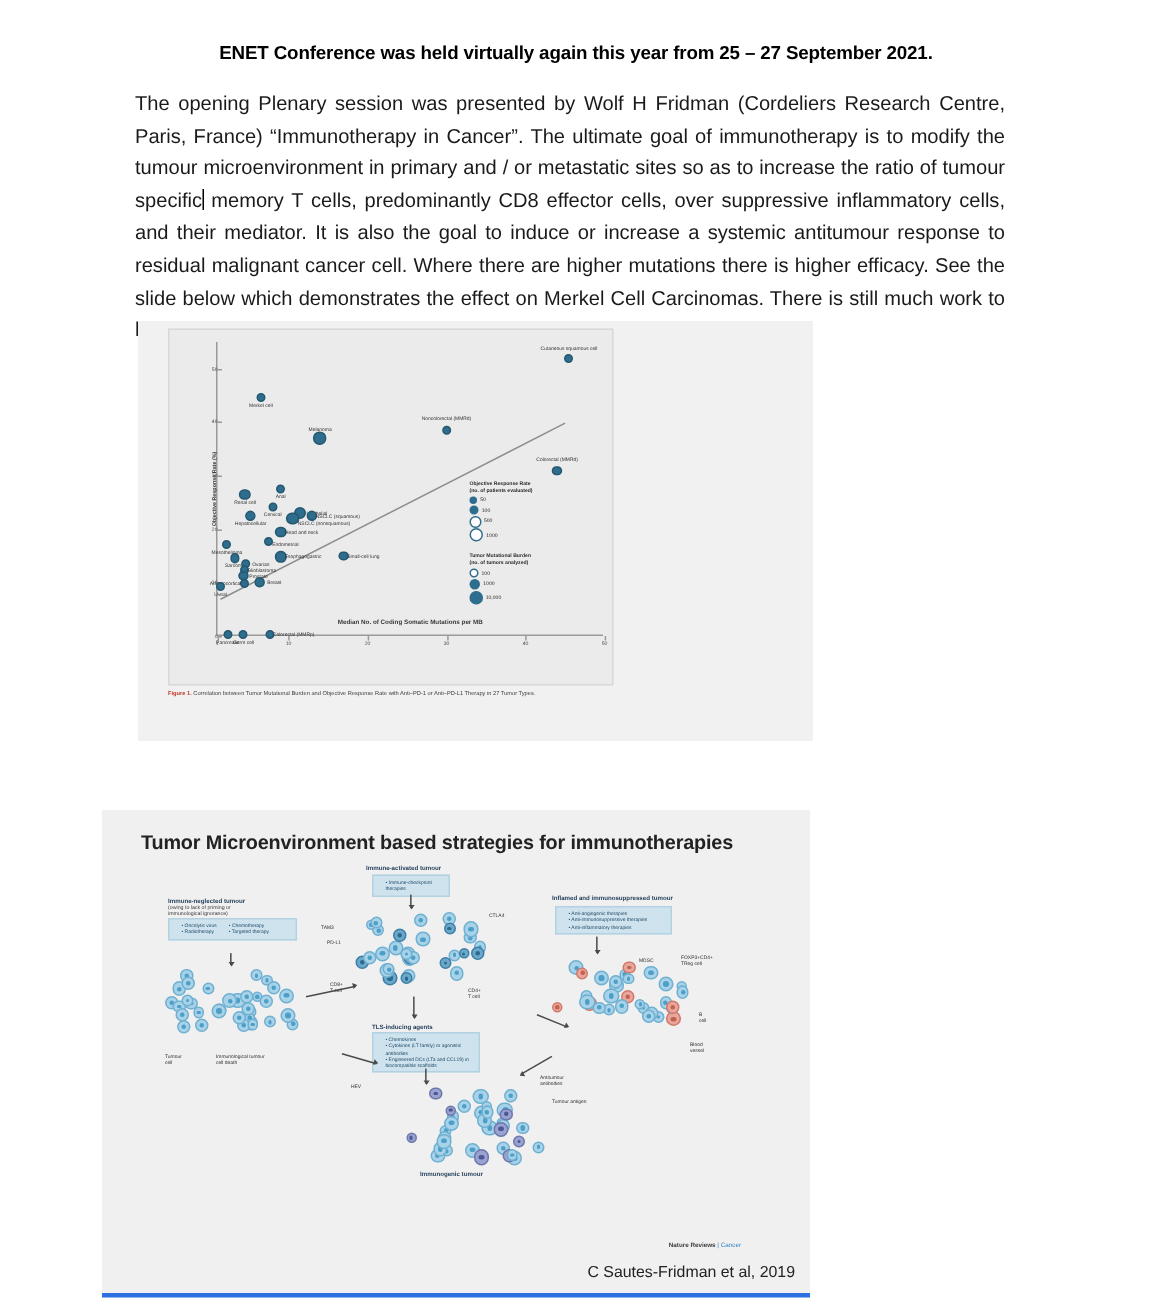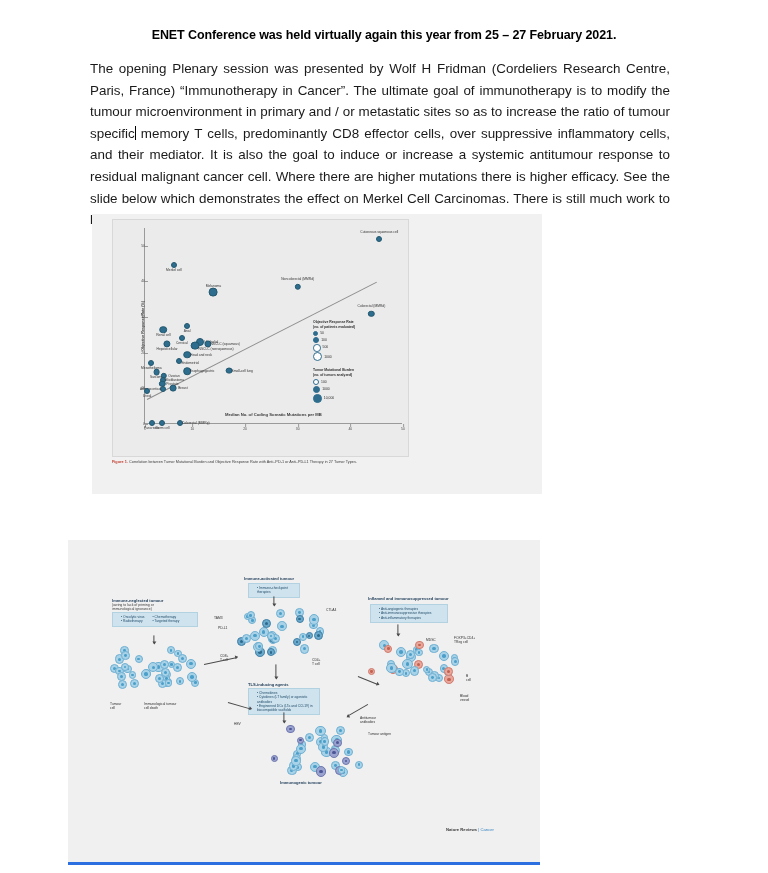--- a/index.html
+++ b/index.html
@@ -313,21 +313,21 @@
     left: 68px;
     top: 862px;
     width: 472px;
     height: 3px;
     background: #2b6fe0;
   }
 </style>
 </head>
 <body>
 
-<div class="doc-heading">ENET Conference was held virtually again this year from 25 – 27 February 2021.</div>
+<div class="doc-heading">ENET Conference was held virtually again this year from 25 – 27 September 2021.</div>
 
 <div class="doc-body">
   <span>The opening Plenary session was presented by Wolf H Fridman (Cordeliers Research Centre, Paris, France) “Immunotherapy in Cancer”. The ultimate goal of immunotherapy is to modify the tumour microenvironment in primary and / or metastatic sites so as to increase the ratio of tumour specific</span><span class="caret"></span><span> memory T cells, predominantly CD8 effector cells, over suppressive inflammatory cells, and their mediator. It is also the goal to induce or increase a systemic antitumour response to residual malignant cancer cell. Where there are higher mutations there is higher efficacy. See the slide below which demonstrates the effect on Merkel Cell Carcinomas. There is still much work to be done in the NETs arena.</span>
 </div>
 
 <div class="fig1-wrap">
   <div class="fig1-card">
     <div class="plot-area" id="plot">
       <div class="ylabel">Objective Response Rate (%)</div>
       <div class="xlabel">Median No. of Coding Somatic Mutations per MB</div>
@@ -439,20 +439,21 @@
           </div>
         </div>
       </div>
   </div>
   <div class="fig1-caption">
     <b>Figure 1.</b><span> Correlation between Tumor Mutational Burden and Objective Response Rate with Anti–PD-1 or Anti–PD-L1 Therapy in 27 Tumor Types.</span>
   </div>
 </div>
 
 <div class="fig2-wrap">
+  <div class="fig2-title">Tumor Microenvironment based strategies for immunotherapies</div>
   <div class="diagram" id="diagram">
       <div class="panel-head" style="left: 44px; top: 26px;">Immune-neglected tumour</div>
       <div class="panel-sub" style="left: 44px; top: 31px;">(owing to lack of priming or<br>immunological ignorance)</div>
       <div class="tx-box" style="left: 44px; top: 40px; width: 86px; display: flex; gap: 3px;">
         <ul>
           <li>Oncolytic virus</li>
           <li>Radiotherapy</li>
         </ul>
         <ul>
           <li>Chemotherapy</li>
@@ -636,15 +637,16 @@
       <div class="anno" style="left: 166px; top: 150px;">HEV</div>
       <div class="anno" style="left: 292px; top: 144px;">Antitumour<br>antibodies</div>
       <div class="anno" style="left: 300px; top: 160px;">Tumour antigen</div>
       <div class="panel-head" style="left: 212px; top: 208px;">Immunogenic tumour</div>
       <div class="arrow" style="left: 136px; top: 92px; width: 34px; transform: rotate(-12deg);"></div>
       <div class="arrow" style="left: 290px; top: 104px; width: 22px; transform: rotate(22deg);"></div>
       <div class="arrow" style="left: 160px; top: 130px; width: 24px; transform: rotate(16deg);"></div>
       <div class="arrow" style="left: 300px; top: 132px; width: 24px; transform: rotate(150deg);"></div>
     </div>
   <div class="nr-mark"><span style="color:#3a3a3a;font-weight:bold">Nature Reviews</span><span> | Cancer</span></div>
+  <div class="fig2-cite">C Sautes-Fridman et al, 2019</div>
 </div>
 
 <div class="blue-rule"></div>
 
 </body></html>

